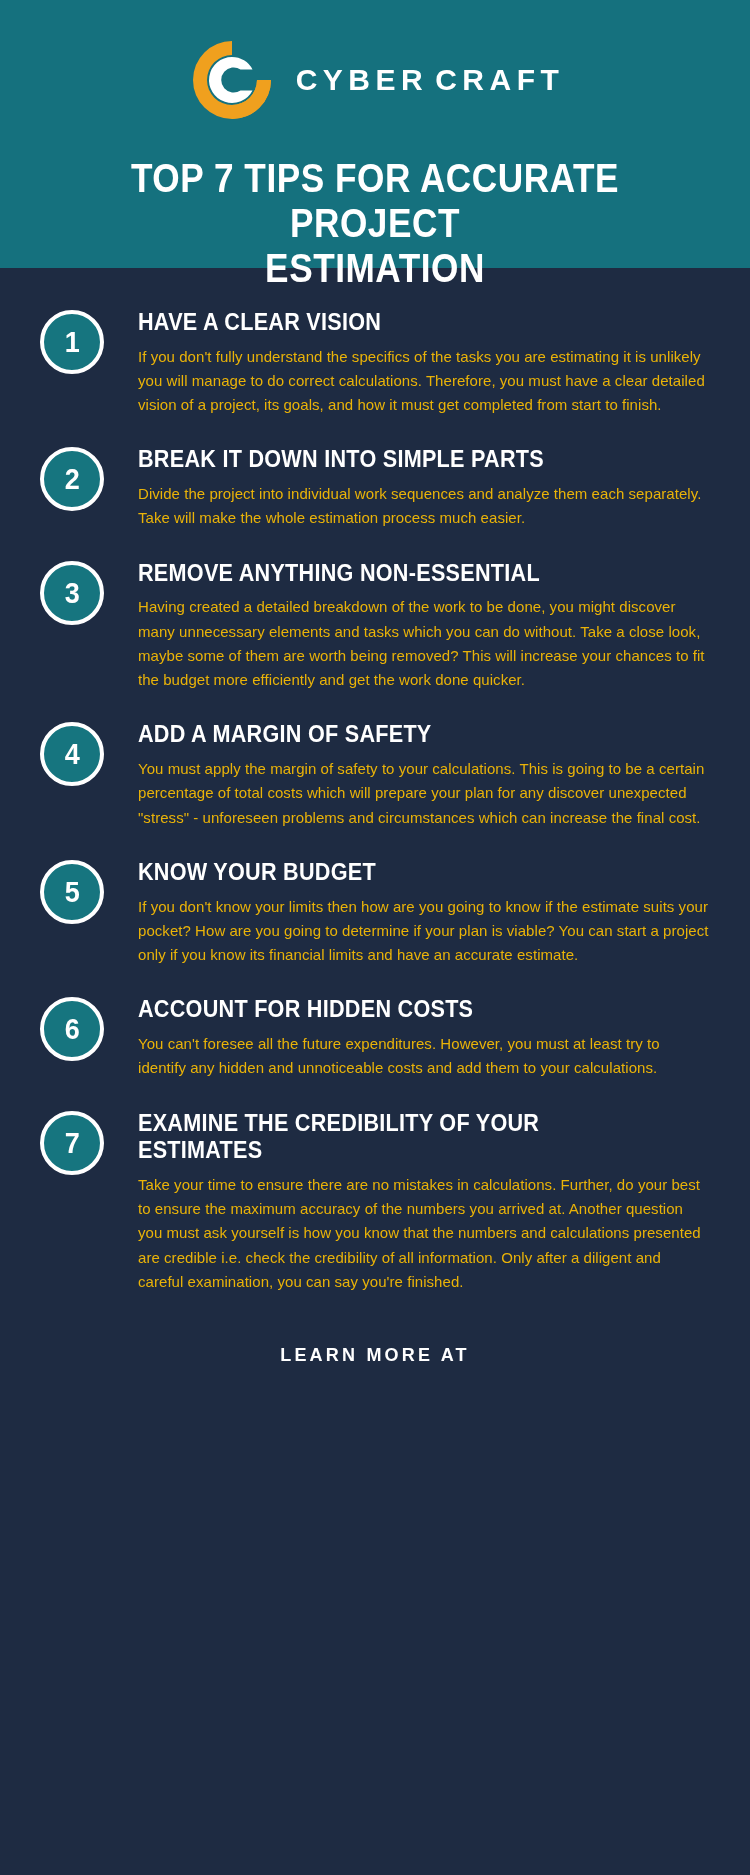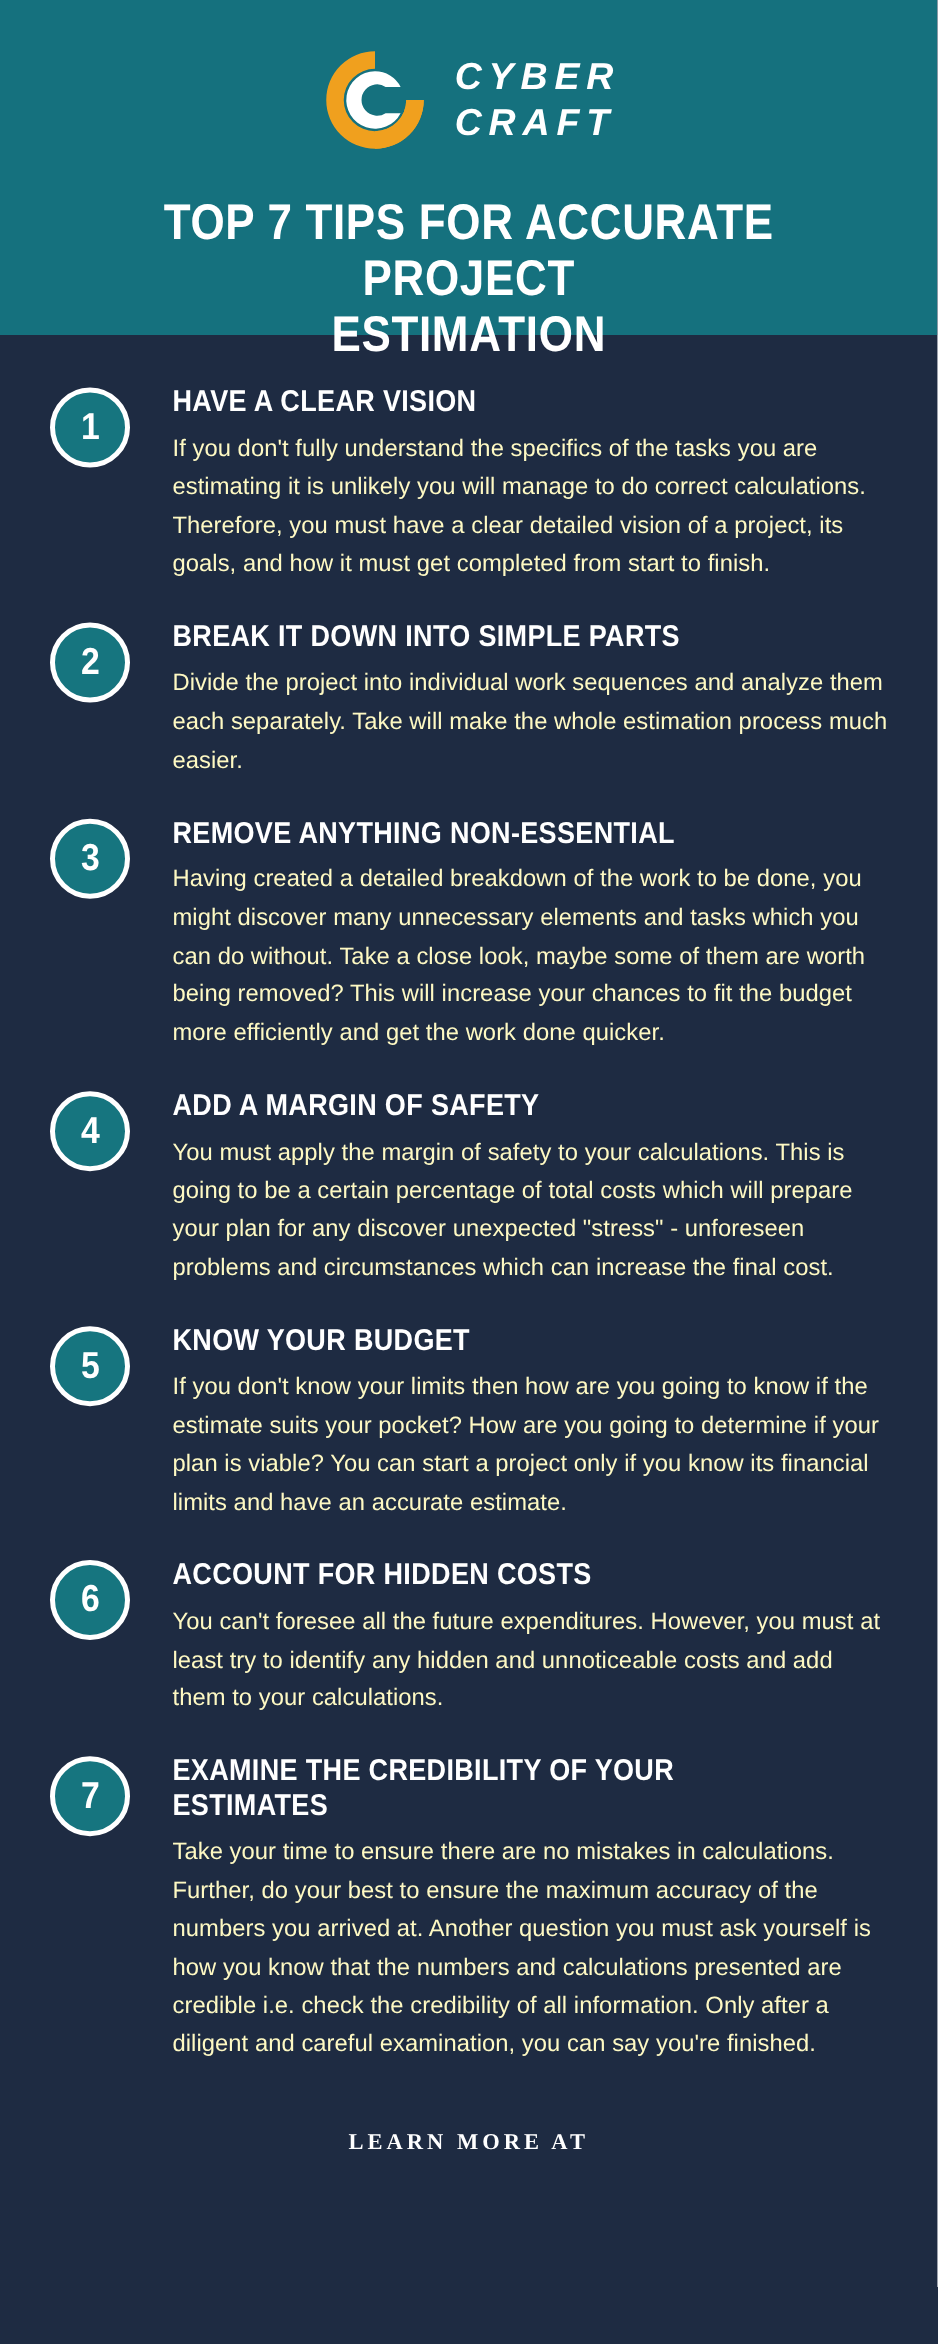--- a/index.html
+++ b/index.html
@@ -37,24 +37,23 @@
   }
   .logo-mark {
     width: 92px;
     height: 92px;
     position: relative;
     flex: none;
   }
   .logo-mark svg { display: block; }
   .logo-words {
     display: flex;
-    flex-direction: column;
+    flex-direction: row;
     justify-content: center;
     gap: 7px;
-    font-style: italic;
   }
   .logo-word {
     color: #ffffff;
     font-size: 30px;
     font-weight: bold;
     letter-spacing: 5.5px;
     line-height: 1;
     font-family: "Liberation Sans", sans-serif;
   }
   .title {
@@ -114,39 +113,38 @@
     font-size: 24px;
     line-height: 1.15;
     letter-spacing: 0.3px;
     transform: scaleX(0.9);
     transform-origin: left center;
     text-transform: uppercase;
     margin-bottom: 9px;
     white-space: pre-line;
   }
   .tip-text {
-    color: #fef9c3;
-    font-size: 19px;
+    color: #eab308;
+    font-size: 15px;
     line-height: 1.62;
     letter-spacing: 0.05px;
   }
 
   
   .footer {
     text-align: center;
     padding: 22px 40px 34px 40px;
   }
   .footer-line {
     color: #ffffff;
     font-weight: bold;
     font-size: 18px;
     letter-spacing: 3.2px;
     line-height: 1.55;
     text-transform: uppercase;
-    font-family: Liberation Serif, serif;
   }
 </style>
 </head>
 <body>
 
 <div class="page">
 
   <div class="header">
 
     <div class="logo-row">

